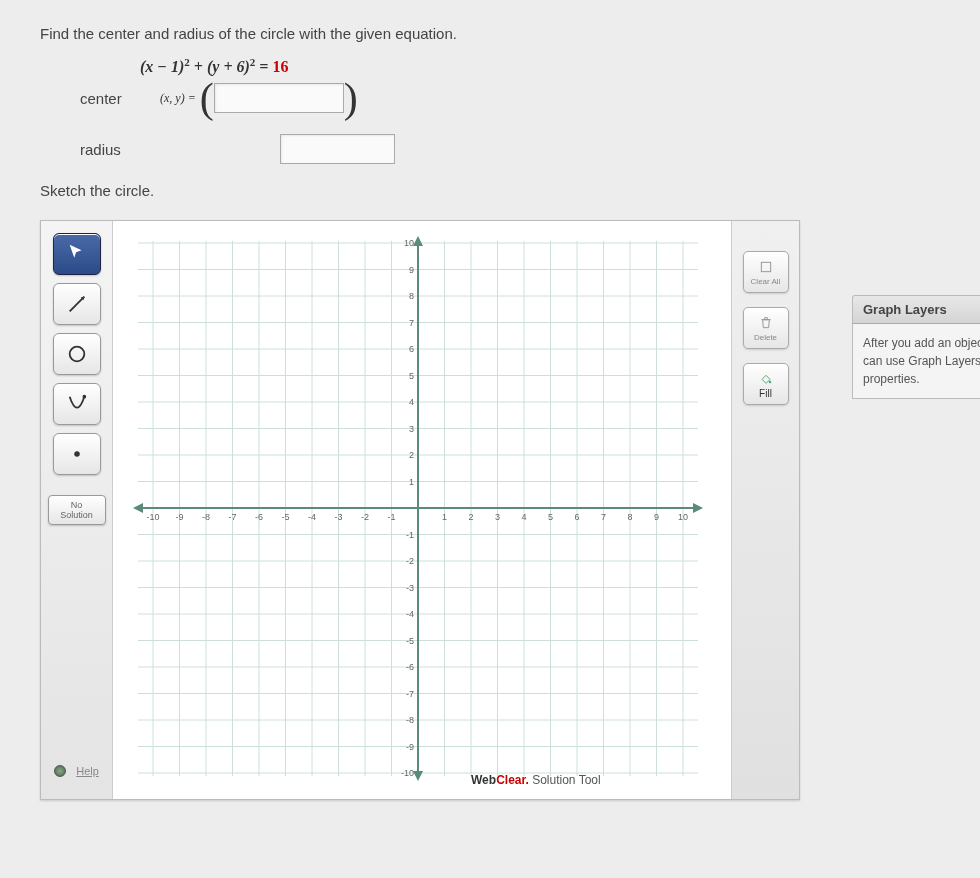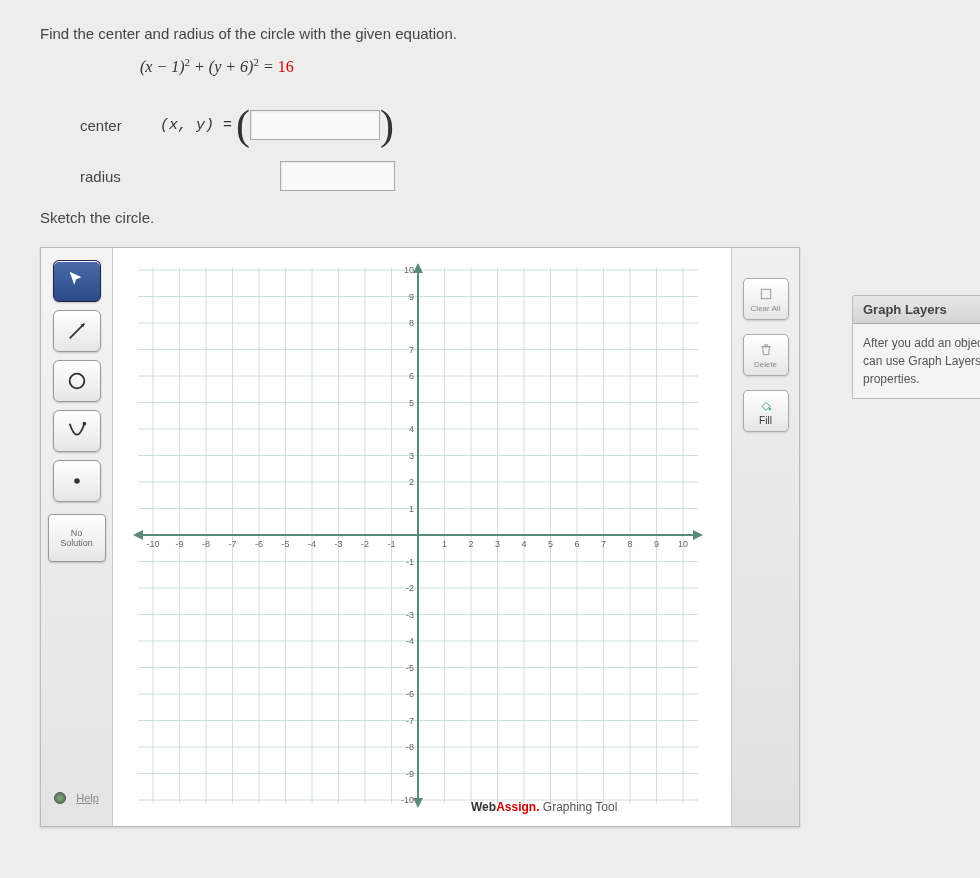--- a/index.html
+++ b/index.html
@@ -8,26 +8,26 @@
     background: #ededed;
     color: #333;
     font-size: 14px;
     width: 980px;
     height: 878px;
     overflow: hidden;
     position: relative;
   }
   .content { padding: 25px 20px 0 40px; }
   .problem-text { font-size: 15px; color: #444; margin-bottom: 14px; }
-  .equation-row { margin-left: 100px; font-size: 16px; margin-bottom: 31px; font-family: 'Times New Roman', serif; font-style: italic; }
+  .equation-row { margin-left: 100px; font-size: 16px; margin-bottom: 4px; font-family: 'Times New Roman', serif; font-style: italic; font-weight: bold; }
   .equation-row sup { font-size: 11px; font-style: normal; }
   .red { color: #c00; font-style: normal; }
   .answer-row { display: flex; align-items: center; margin-bottom: 18px; margin-left: 40px; }
   .label { width: 80px; font-size: 15px; color: #444; }
-  .xy { font-family: Liberation Mono, monospace; font-style: italic; font-size: 15px; margin-right: 4px; }
+  .xy { font-family: Liberation Serif, serif; font-style: italic; font-size: 12px; margin-right: 4px; }
   .big-paren { font-family: 'Times New Roman', serif; font-size: 42px; font-weight: 300; color: #333; line-height: 36px; position: relative; }
   .input-box {
     border: 1px solid #aaa;
     background: #fafafa;
     height: 30px;
     width: 130px;
     display: inline-block;
     vertical-align: middle;
     box-shadow: inset 1px 1px 2px rgba(0,0,0,0.08);
   }
@@ -62,28 +62,28 @@
     cursor: pointer;
     color: #333;
   }
   .tool-btn.active {
     background: linear-gradient(#4a6aa8, #2a4a88);
     color: #fff;
     border-color: #224;
   }
   .tool-btn svg { width: 22px; height: 22px; }
   .no-sol-btn {
-    width: 58px; height: 48px;
+    width: 58px; height: 30px;
     border: 1px solid #999;
     border-radius: 4px;
     background: linear-gradient(#fff,#e6e6e6);
     box-shadow: 0 1px 2px rgba(0,0,0,0.2);
     font-size: 9px; color: #666;
     display:flex; flex-direction:column; align-items:center; justify-content:center;
-    cursor: pointer; line-height: 1.2; margin-top: 4px;
+    cursor: pointer; line-height: 1.2; margin-top: 12px;
   }
   .help-btn { font-size: 11px; color: #888; text-decoration: underline; margin-top: auto; display:flex; align-items:center; gap:10px; cursor:pointer; padding-bottom: 10px;}
   .help-icon { width: 12px; height: 12px; border-radius: 50%; background: radial-gradient(#8a8,#464); display:inline-block; border:1px solid #555;}
   
   .graph-area {
     flex: 1;
     background: #fff;
     padding: 10px;
     position: relative;
   }
@@ -327,21 +327,21 @@
       <div class="right-btn">
         <svg viewBox="0 0 24 24">
             <path d="M6 14l6-6 6 6-6 6z" fill="none" stroke="#5a7" stroke-width="1.5"></path>
             <circle cx="18" cy="18" r="2" fill="#5a7"></circle>
           </svg>
         <span style="color:#333;font-size:10px">Fill</span>
       </div>
     </div>
 
     <div class="footer-brand">
-      <span class="wa1">Web</span><span class="wa2">Assign.</span><span> Graphing Tool</span>
+      <span class="wa1">Web</span><span class="wa2">Clear.</span><span> Solution Tool</span>
     </div>
   </div>
 </div>
 
 <div class="side-panel">
   <div class="panel-header">Graph Layers</div>
   <div class="panel-body">After you add an object to can use Graph Layers to v properties.</div>
 </div>
 
 </body></html>

